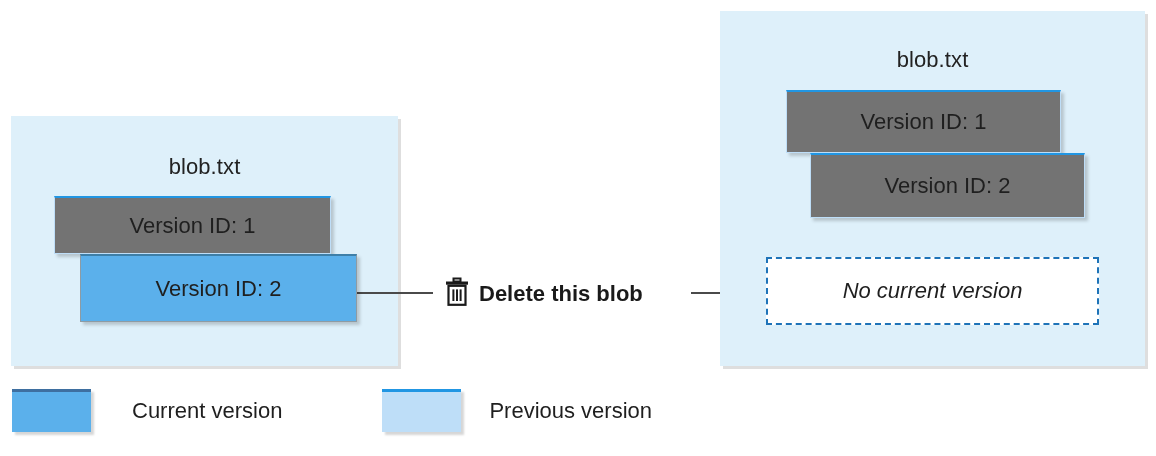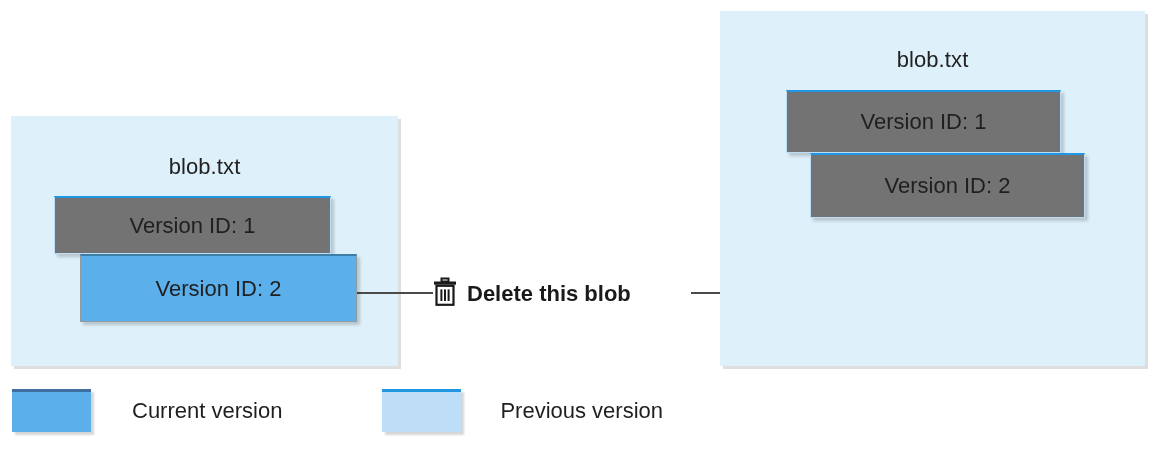--- a/index.html
+++ b/index.html
@@ -84,21 +84,21 @@
     align-items: center;
     justify-content: center;
     font-size: 22px;
     font-style: italic;
     color: #1f1f1f;
   }
 
   
   #delete-action {
     position: absolute;
-    left: 432px;
+    left: 444px;
     top: 274px;
     height: 40px;
     display: flex;
     align-items: center;
     gap: 9px;
   }
   #delete-label {
     font-size: 22px;
     font-weight: bold;
     color: #1a1a1a;
@@ -147,21 +147,21 @@
   .legend-swatch.previous {
     background: #BEDEF8;
     border-top: 3px solid #2196E3;
   }
   .legend-label {
     font-size: 22px;
     color: #1f1f1f;
     white-space: nowrap;
   }
   #legend-item-current  .legend-label { margin-left: 29px; }
-  #legend-item-previous .legend-label { margin-left: 27px; }
+  #legend-item-previous .legend-label { margin-left: 16px; }
   #legend-item-previous { margin-left: 100px; }
 </style>
 </head>
 <body>
 
 <div id="panel-left" class="blob-panel">
   <div class="panel-title">blob.txt</div>
 
   <div id="left-v1" class="version-card previous">
     <span>Version ID: 1</span>
@@ -195,20 +195,23 @@
   <div class="panel-title">blob.txt</div>
 
   <div id="right-v1" class="version-card previous">
     <span>Version ID: 1</span>
   </div>
 
   <div id="right-v2" class="version-card previous">
     <span>Version ID: 2</span>
   </div>
 
+  <div id="no-current-version">
+    <span>No current version</span>
+  </div>
 </div>
 
 <div id="legend">
   <div id="legend-item-current" class="legend-item">
     <span class="legend-swatch current"></span>
     <span class="legend-label">Current version</span>
   </div>
 
   <div id="legend-item-previous" class="legend-item">
     <span class="legend-swatch previous"></span>

